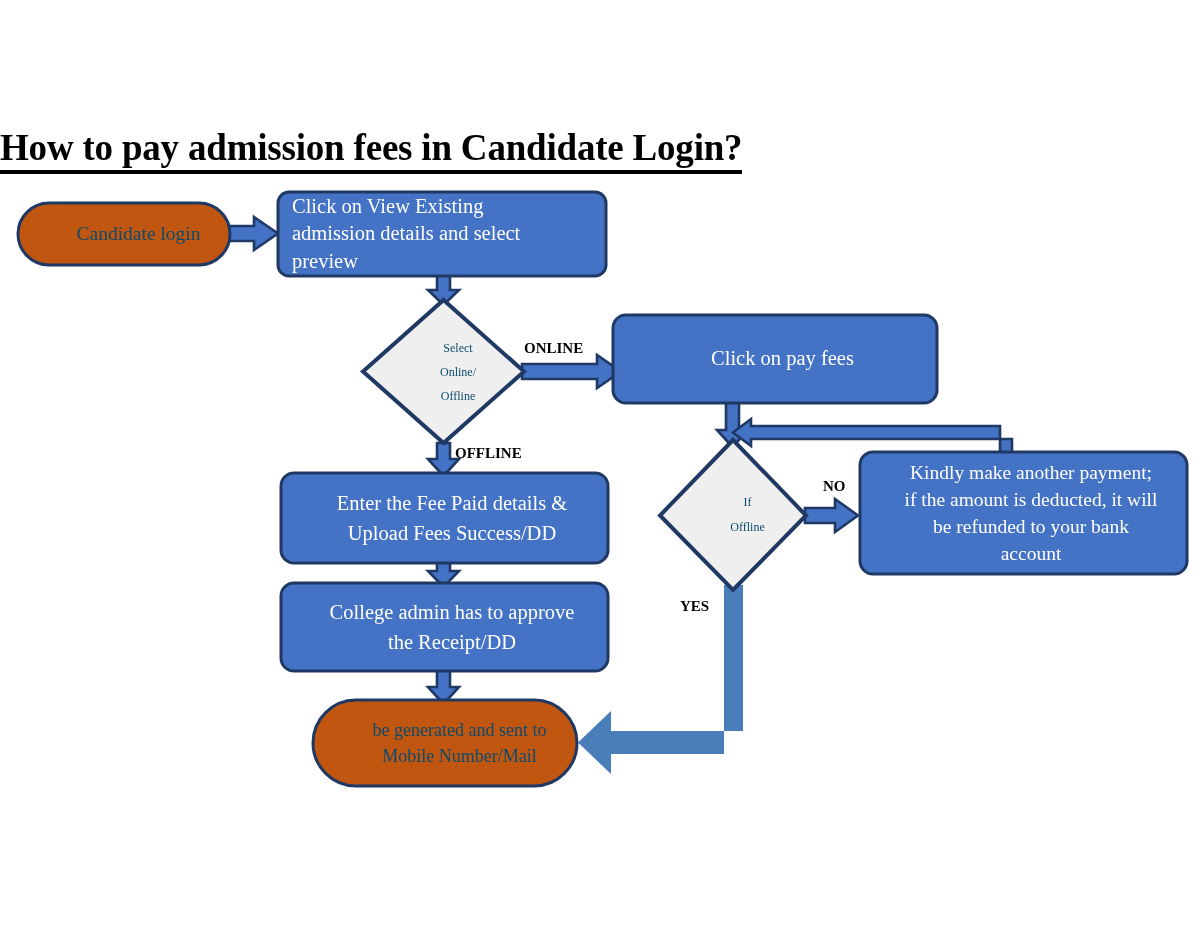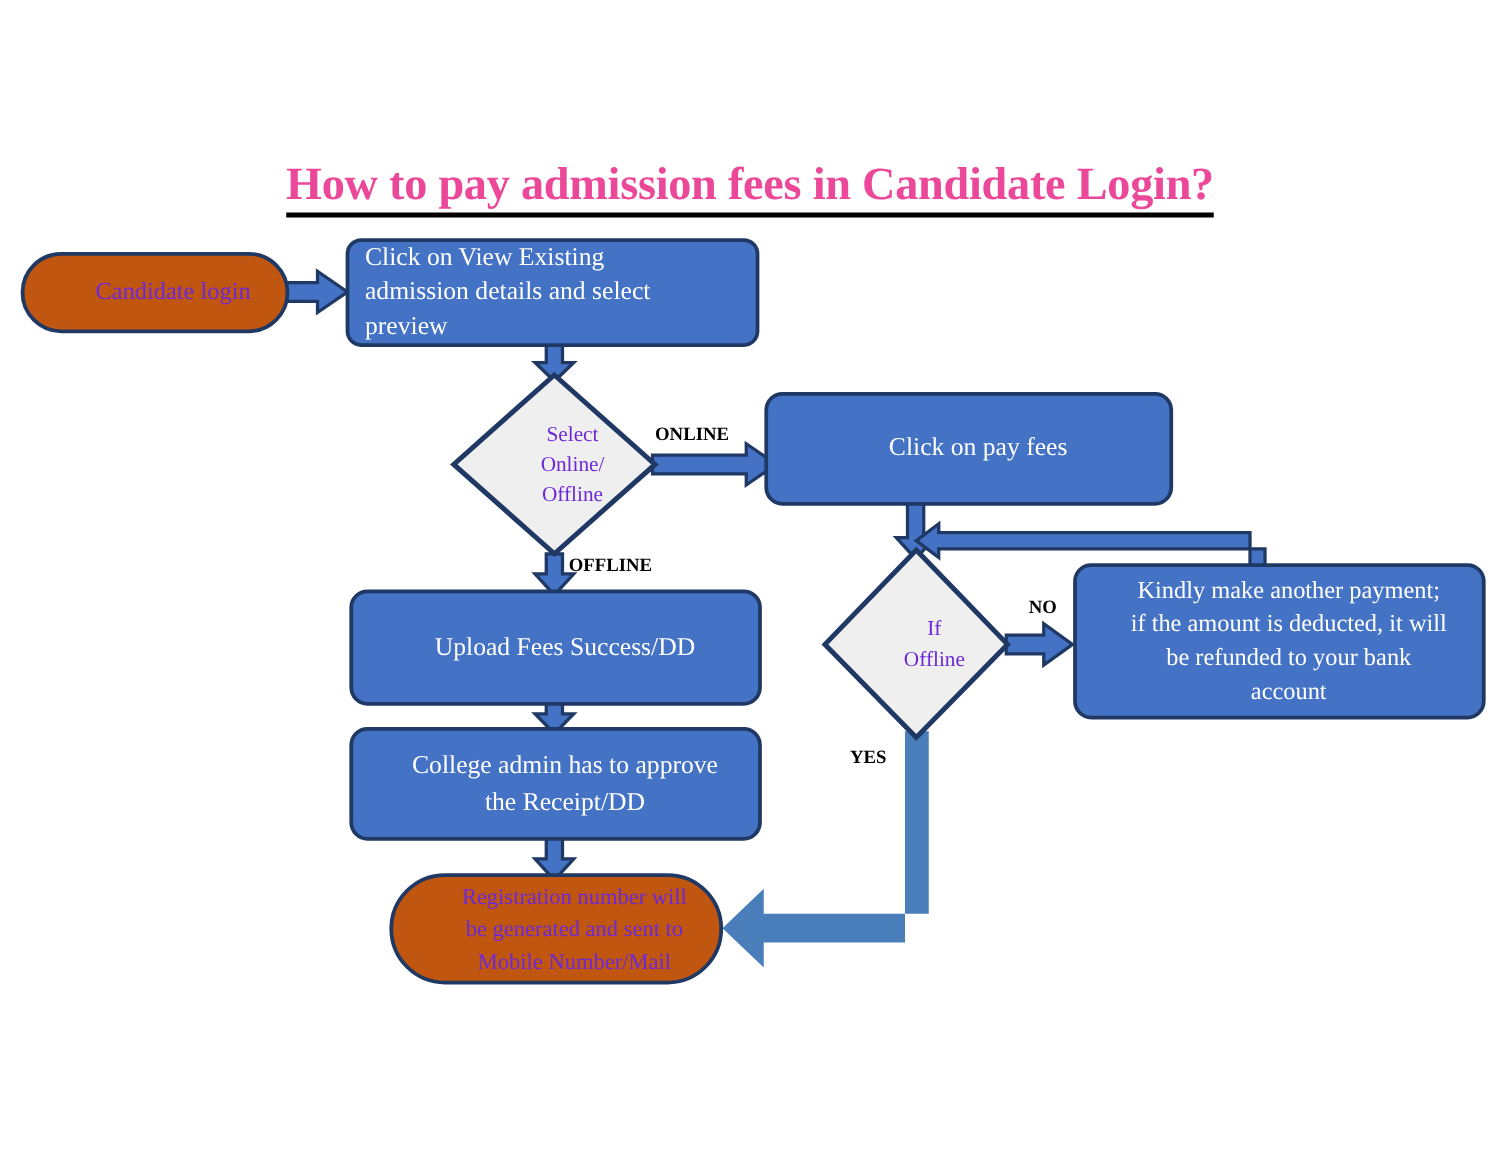--- a/index.html
+++ b/index.html
@@ -17,25 +17,24 @@
     position: relative;
     width: 1200px;
     height: 927px;
     background: #ffffff;
   }
   #page-title {
     position: absolute;
     left: 0;
     top: 126px;
     width: 1200px;
-    text-align: center;
     font-family: "Liberation Serif", serif;
     font-weight: bold;
     font-size: 37px;
-    color: #ec4899;
+    color: #000000;
     letter-spacing: -0.2px;
   }
   #page-title .ul {
     border-bottom: 4px solid #000000;
     padding-bottom: 2px;
   }
   svg#flow {
     position: absolute;
     left: 0;
     top: 0;
@@ -49,25 +48,25 @@
     justify-content: center;
     text-align: center;
     pointer-events: none;
   }
   .lbl-inner {
     width: 100%;
     padding: 0 10px;
     box-sizing: border-box;
   }
   .white-text { color: #ffffff; padding-left: 25px; }
-  .black-text { color: #6d28d9; margin-left: 29px; }
+  .black-text { color: #0c4a6e; margin-left: 29px; }
   .t20 { font-size: 20.5px; line-height: 27.5px; }
   .t19 { font-size: 19.5px; line-height: 26px; }
   .t18 { font-size: 18px; line-height: 25px; }
-  .t15 { font-size: 17px; line-height: 21px; }
+  .t15 { font-size: 12px; line-height: 21px; }
   .b { font-weight: normal; }
   .left-al { text-align: left; }
   .edge-label {
     position: absolute;
     font-family: "Liberation Serif", serif;
     font-weight: bold;
     font-size: 15px;
     color: #000000;
     white-space: nowrap;
     pointer-events: none;
@@ -199,34 +198,34 @@
     <div class="lbl-inner white-text t19" style="line-height:27px;text-align:center;">
       <div>Kindly make another payment;</div>
       <div>if the amount is deducted, it will</div>
       <div>be refunded to your bank</div>
       <div>account</div>
     </div>
   </div>
 
   <div class="node-label" style="left:281px; top:473px; width:327px; height:90px;">
     <div class="lbl-inner white-text t20" style="line-height:30px;">
+      <div>Enter the Fee Paid details &amp;</div>
       <div>Upload Fees Success/DD</div>
     </div>
   </div>
 
   <div class="node-label" style="left:281px; top:583px; width:327px; height:88px;">
     <div class="lbl-inner white-text t20" style="line-height:30px;">
       <div>College admin has to approve</div>
       <div>the Receipt/DD</div>
     </div>
   </div>
 
   <div class="node-label" style="left:313px; top:700px; width:264px; height:86px;">
     <div class="lbl-inner black-text t18" style="line-height:26px; padding:0 6px;">
-      <div>Registration number will</div>
       <div>be generated and sent to</div>
       <div>Mobile Number/Mail</div>
     </div>
   </div>
 
   <div class="edge-label" style="left:524px; top:340px;">ONLINE</div>
 
   <div class="edge-label" style="left:455px; top:445px;">OFFLINE</div>
 
   <div class="edge-label" style="left:823px; top:478px;">NO</div>

